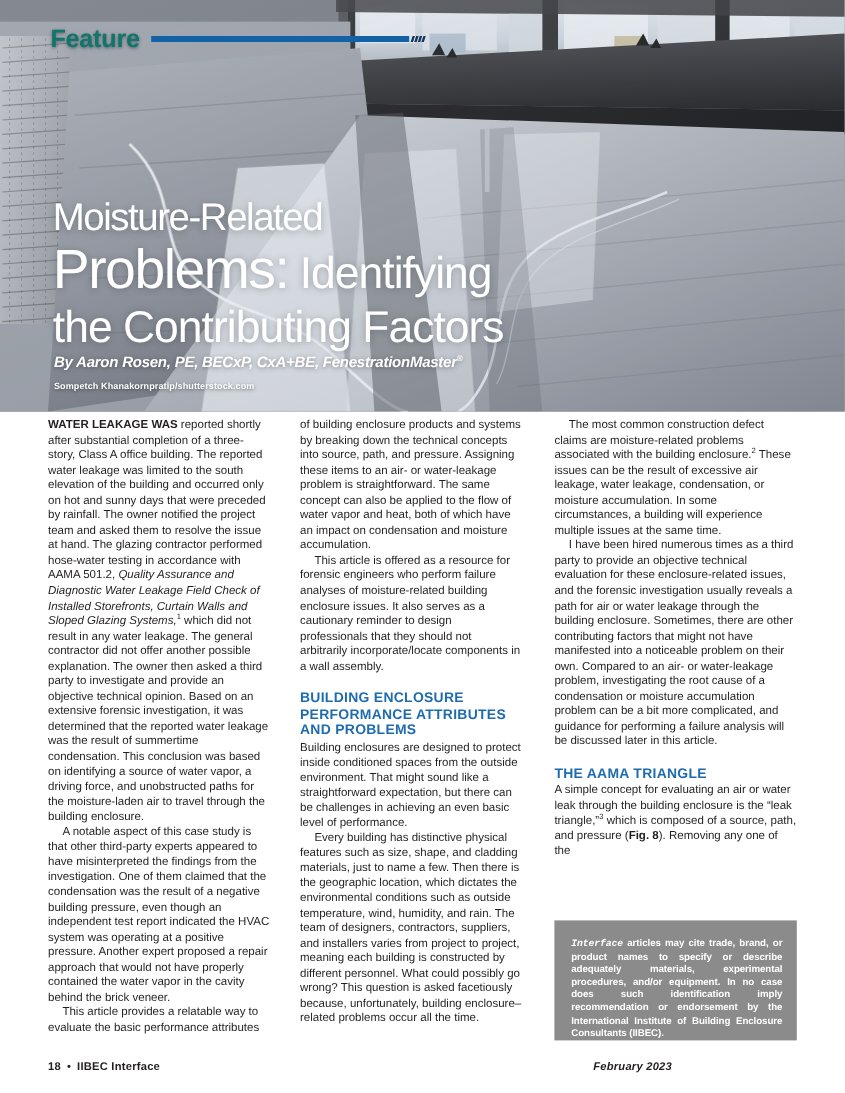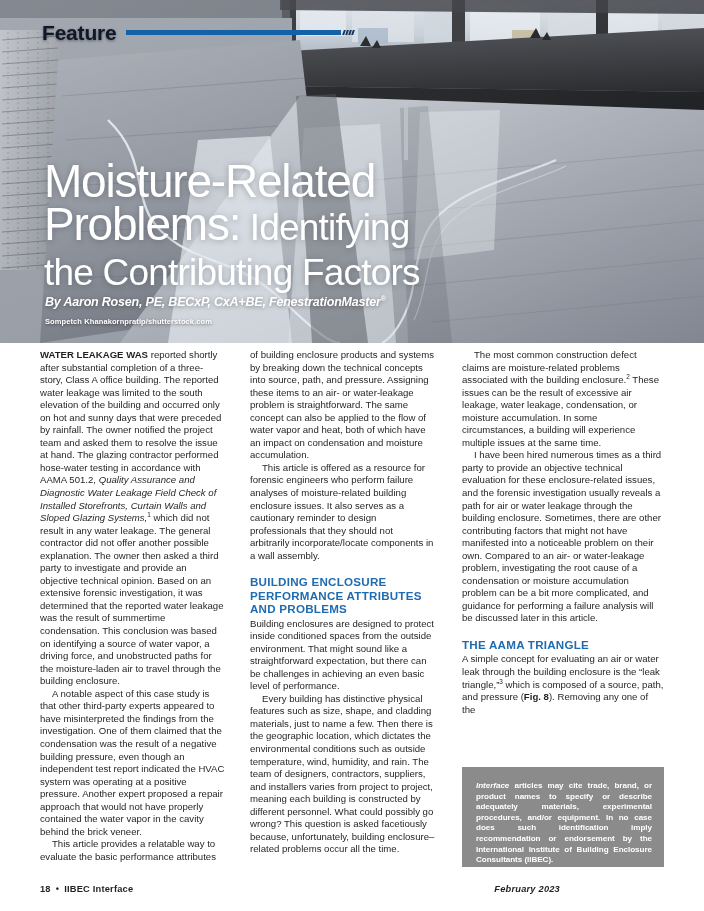--- a/index.html
+++ b/index.html
@@ -11,36 +11,36 @@
   }
   .page{position:relative;width:704px;height:911px;background:#fff;}
 
   
   .hero{position:absolute;left:0;top:0;width:704px;height:343px;overflow:hidden;background:#9aa1ab;}
   .hero svg{display:block;width:704px;height:343px;}
 
   
   .eyebrow{position:absolute;left:42px;top:22px;display:flex;align-items:center;gap:0;z-index:5;}
   .eyebrow .lbl{
-    color:#0f172a;font-weight:bold;font-size:21px;letter-spacing:-0.2px;
+    color:#0f766e;font-weight:bold;font-size:21px;letter-spacing:-0.2px;
     font-family:"Liberation Sans", sans-serif;line-height:1;
     text-shadow:0 1px 3px rgba(0,0,0,.45);
   }
   .eyebrow .rule{margin-left:10px;width:215px;height:5px;background:#1362a8;}
   .eyebrow .dashes{display:flex;gap:1.5px;margin-left:2px;}
   .eyebrow .dashes i{display:block;width:1.5px;height:5px;background:#14355c;transform:skewX(-18deg);}
 
   
   .titleblock{position:absolute;left:44px;top:160px;z-index:5;width:640px;}
   .t-line{
     color:#ffffff;font-weight:300;letter-spacing:-1.2px;
     font-family:"Liberation Sans", sans-serif;
     text-shadow:0 1px 6px rgba(40,45,55,.35);
   }
-  .t1{font-size:46px;line-height:42px;}
+  .t1{font-size:32px;line-height:42px;}
   .t2{font-size:46px;line-height:44px;}
   .t2 .sub{font-size:37px;letter-spacing:-0.8px;}
   .t3{font-size:37px;line-height:45px;letter-spacing:-0.8px;}
 
   .byline{
     position:absolute;left:45px;top:295px;z-index:5;
     color:#ffffff;font-style:italic;font-weight:bold;font-size:12.5px;
     letter-spacing:-0.2px;
     text-shadow:0 1px 4px rgba(0,0,0,.4);
     font-family:"Liberation Sans", sans-serif;
@@ -81,21 +81,21 @@
   .disclaimer{
     position:absolute;left:462px;top:767px;width:202px;height:100px;
     background:#8b8b8b;box-sizing:border-box;
     padding:14px 12px 10px 14px;
   }
   .disclaimer p{
     margin:0;color:#ffffff;font-weight:bold;font-size:8.1px;line-height:10.6px;
     text-align:justify;letter-spacing:-0.05px;
     font-family:"Liberation Sans", sans-serif;
   }
-  .disclaimer p i{font-style:italic;}
+  .disclaimer p i{font-style:italic;font-family:Liberation Mono, monospace;}
 
   
   .footer{position:absolute;left:0;top:884px;width:600px;height:20px;}
   .foot-left{
     position:absolute;left:40px;top:0;color:#231f20;font-weight:bold;font-size:9.3px;
     letter-spacing:0.2px;font-family:"Liberation Sans", sans-serif;
   }
   .foot-left .dot{margin:0 5px;}
   .foot-right{
     position:absolute;right:40px;top:0;color:#231f20;font-weight:bold;font-size:9.3px;

